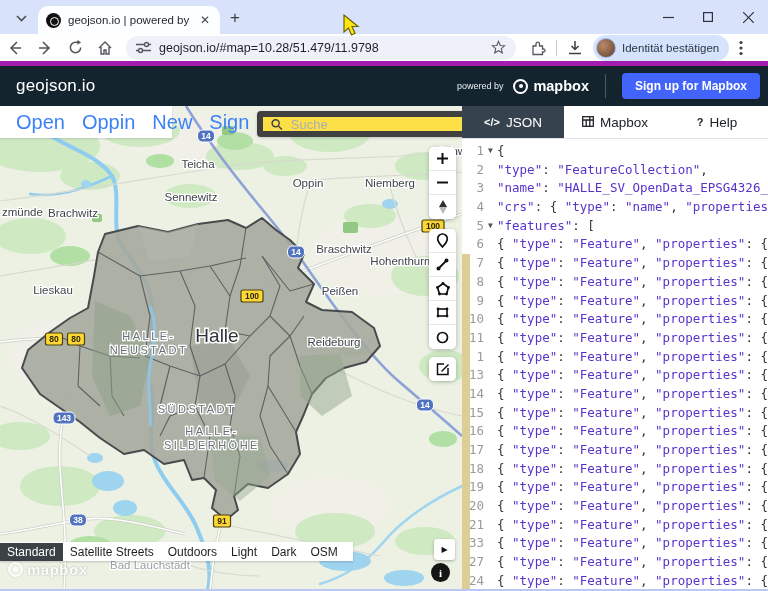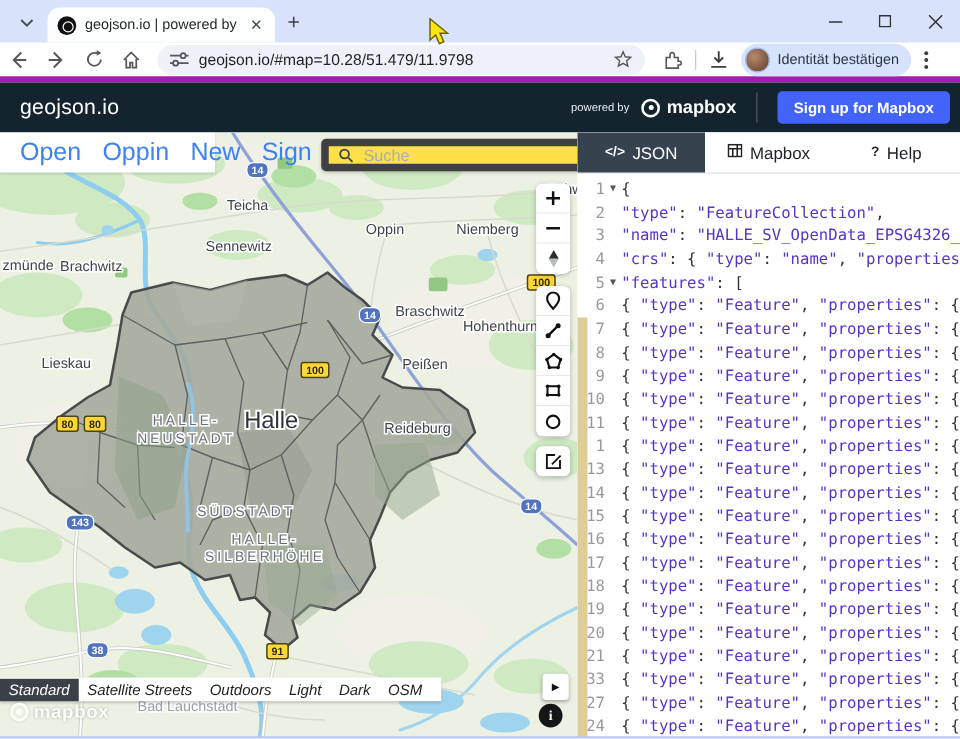--- a/index.html
+++ b/index.html
@@ -49,21 +49,21 @@
 
   .searchbox { position:absolute; left:257px; top:5px; width:238px; height:26px; background:#fde047; border:6px solid #404040; border-radius:4px; box-shadow:0 1px 3px rgba(0,0,0,.18); display:flex; align-items:center; padding:0 8px; gap:8px; }
   .searchbox input { border:none; outline:none; font-size:13px; color:#333; width:100%; font-family:inherit; background:transparent; }
   .searchbox input::placeholder { color:#a9adb3; }
 
   .ctrl-group { position:absolute; left:429px; width:27px; background:#fff; border-radius:5px; box-shadow:0 1px 4px rgba(0,0,0,.25); overflow:hidden; }
   .ctrl-btn { width:27px; height:24px; display:flex; align-items:center; justify-content:center; color:#1b1d1f; border-bottom:1px solid #e8e8e8; cursor:pointer; background:#fff; }
   .ctrl-btn:last-child { border-bottom:none; }
 
   .stylebar { position:absolute; left:0; top:436px; height:19px; background:#fff; display:flex; align-items:center; font-size:12px; color:#1c1e21; padding-right:8px; box-shadow:0 1px 2px rgba(0,0,0,.2); }
-  .style-opt { padding:2px 7px; white-space:nowrap; cursor:pointer;font-style:italic; }
+  .style-opt { padding:2px 7px; white-space:nowrap; cursor:pointer; }
   .style-opt.active { background:#3c4147; color:#fff; }
 
   .mapbox-wm { position:absolute; left:8px; top:455px; display:flex; align-items:center; gap:4px; opacity:.85; }
   .wm-ring { width:15px; height:15px; border:2.5px solid #fff; border-radius:50%; position:relative; box-shadow:0 0 2px rgba(0,0,0,.25); }
   .wm-ring::after { content:""; position:absolute; left:2.5px; top:2.5px; width:5px; height:5px; background:#fff; border-radius:50%; }
   .wm-text { color:#fff; font-weight:bold; font-size:15px; letter-spacing:.5px; text-shadow:0 0 2px rgba(80,90,80,.55); }
 
   .expand-btn { position:absolute; left:434px; top:433px; width:21px; height:21px; background:#fff; border-radius:3px; box-shadow:0 1px 3px rgba(0,0,0,.3); display:flex; align-items:center; justify-content:center; font-size:8px; color:#111; cursor:pointer; }
   .info-btn { position:absolute; left:431px; top:457px; width:19px; height:19px; background:#151515; border-radius:50%; color:#fff; display:flex; align-items:center; justify-content:center; font-size:11px; font-weight:bold; font-family:"Liberation Serif", serif; cursor:pointer; }
 

